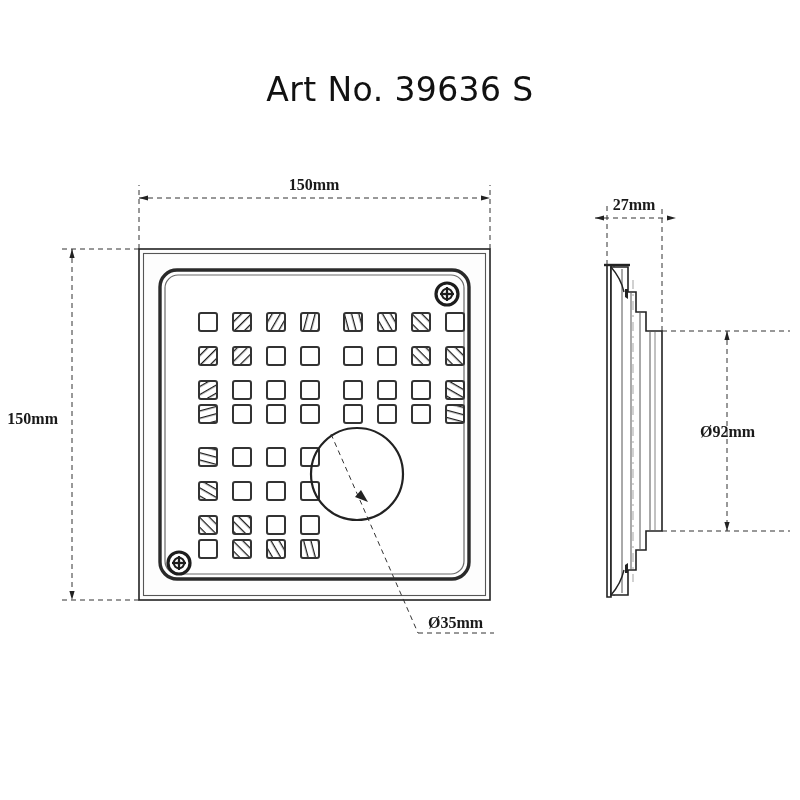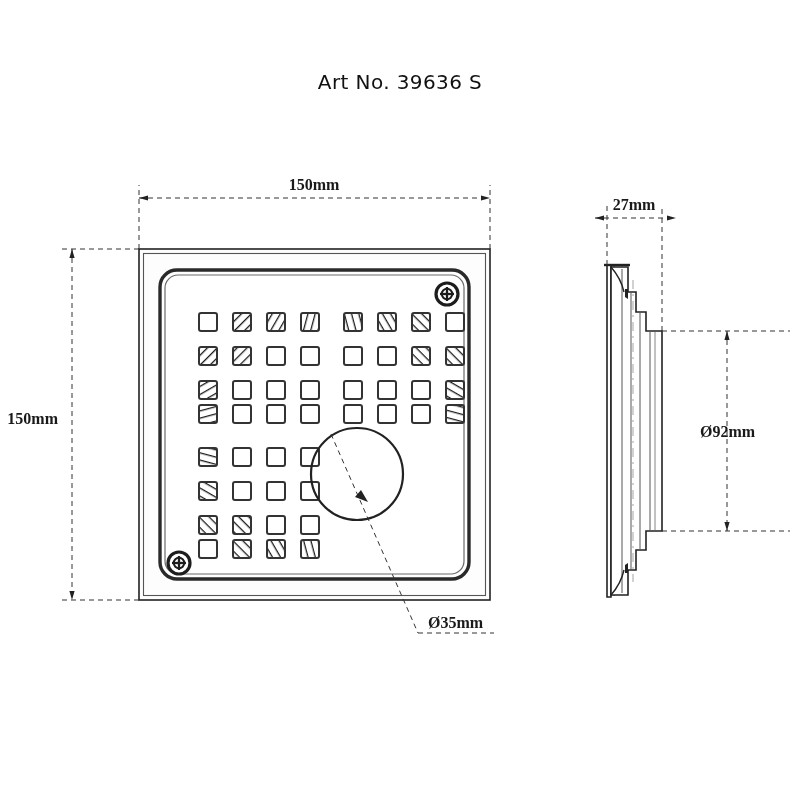--- a/index.html
+++ b/index.html
@@ -20,21 +20,21 @@
     height: 800px;
     background: #ffffff;
   }
   #title {
     position: absolute;
     top: 70px;
     left: 0;
     width: 800px;
     text-align: center;
     font-family: "DejaVu Sans", sans-serif;
-    font-size: 20px;
+    font-size: 33px;
     font-weight: 400;
     color: #111111;
     letter-spacing: 0.4px;
     white-space: nowrap;
   }
   svg { display: block; }
   .dimtext {
     font-family: "Liberation Serif", "DejaVu Serif", serif;
     font-weight: bold;
     font-size: 16px;

